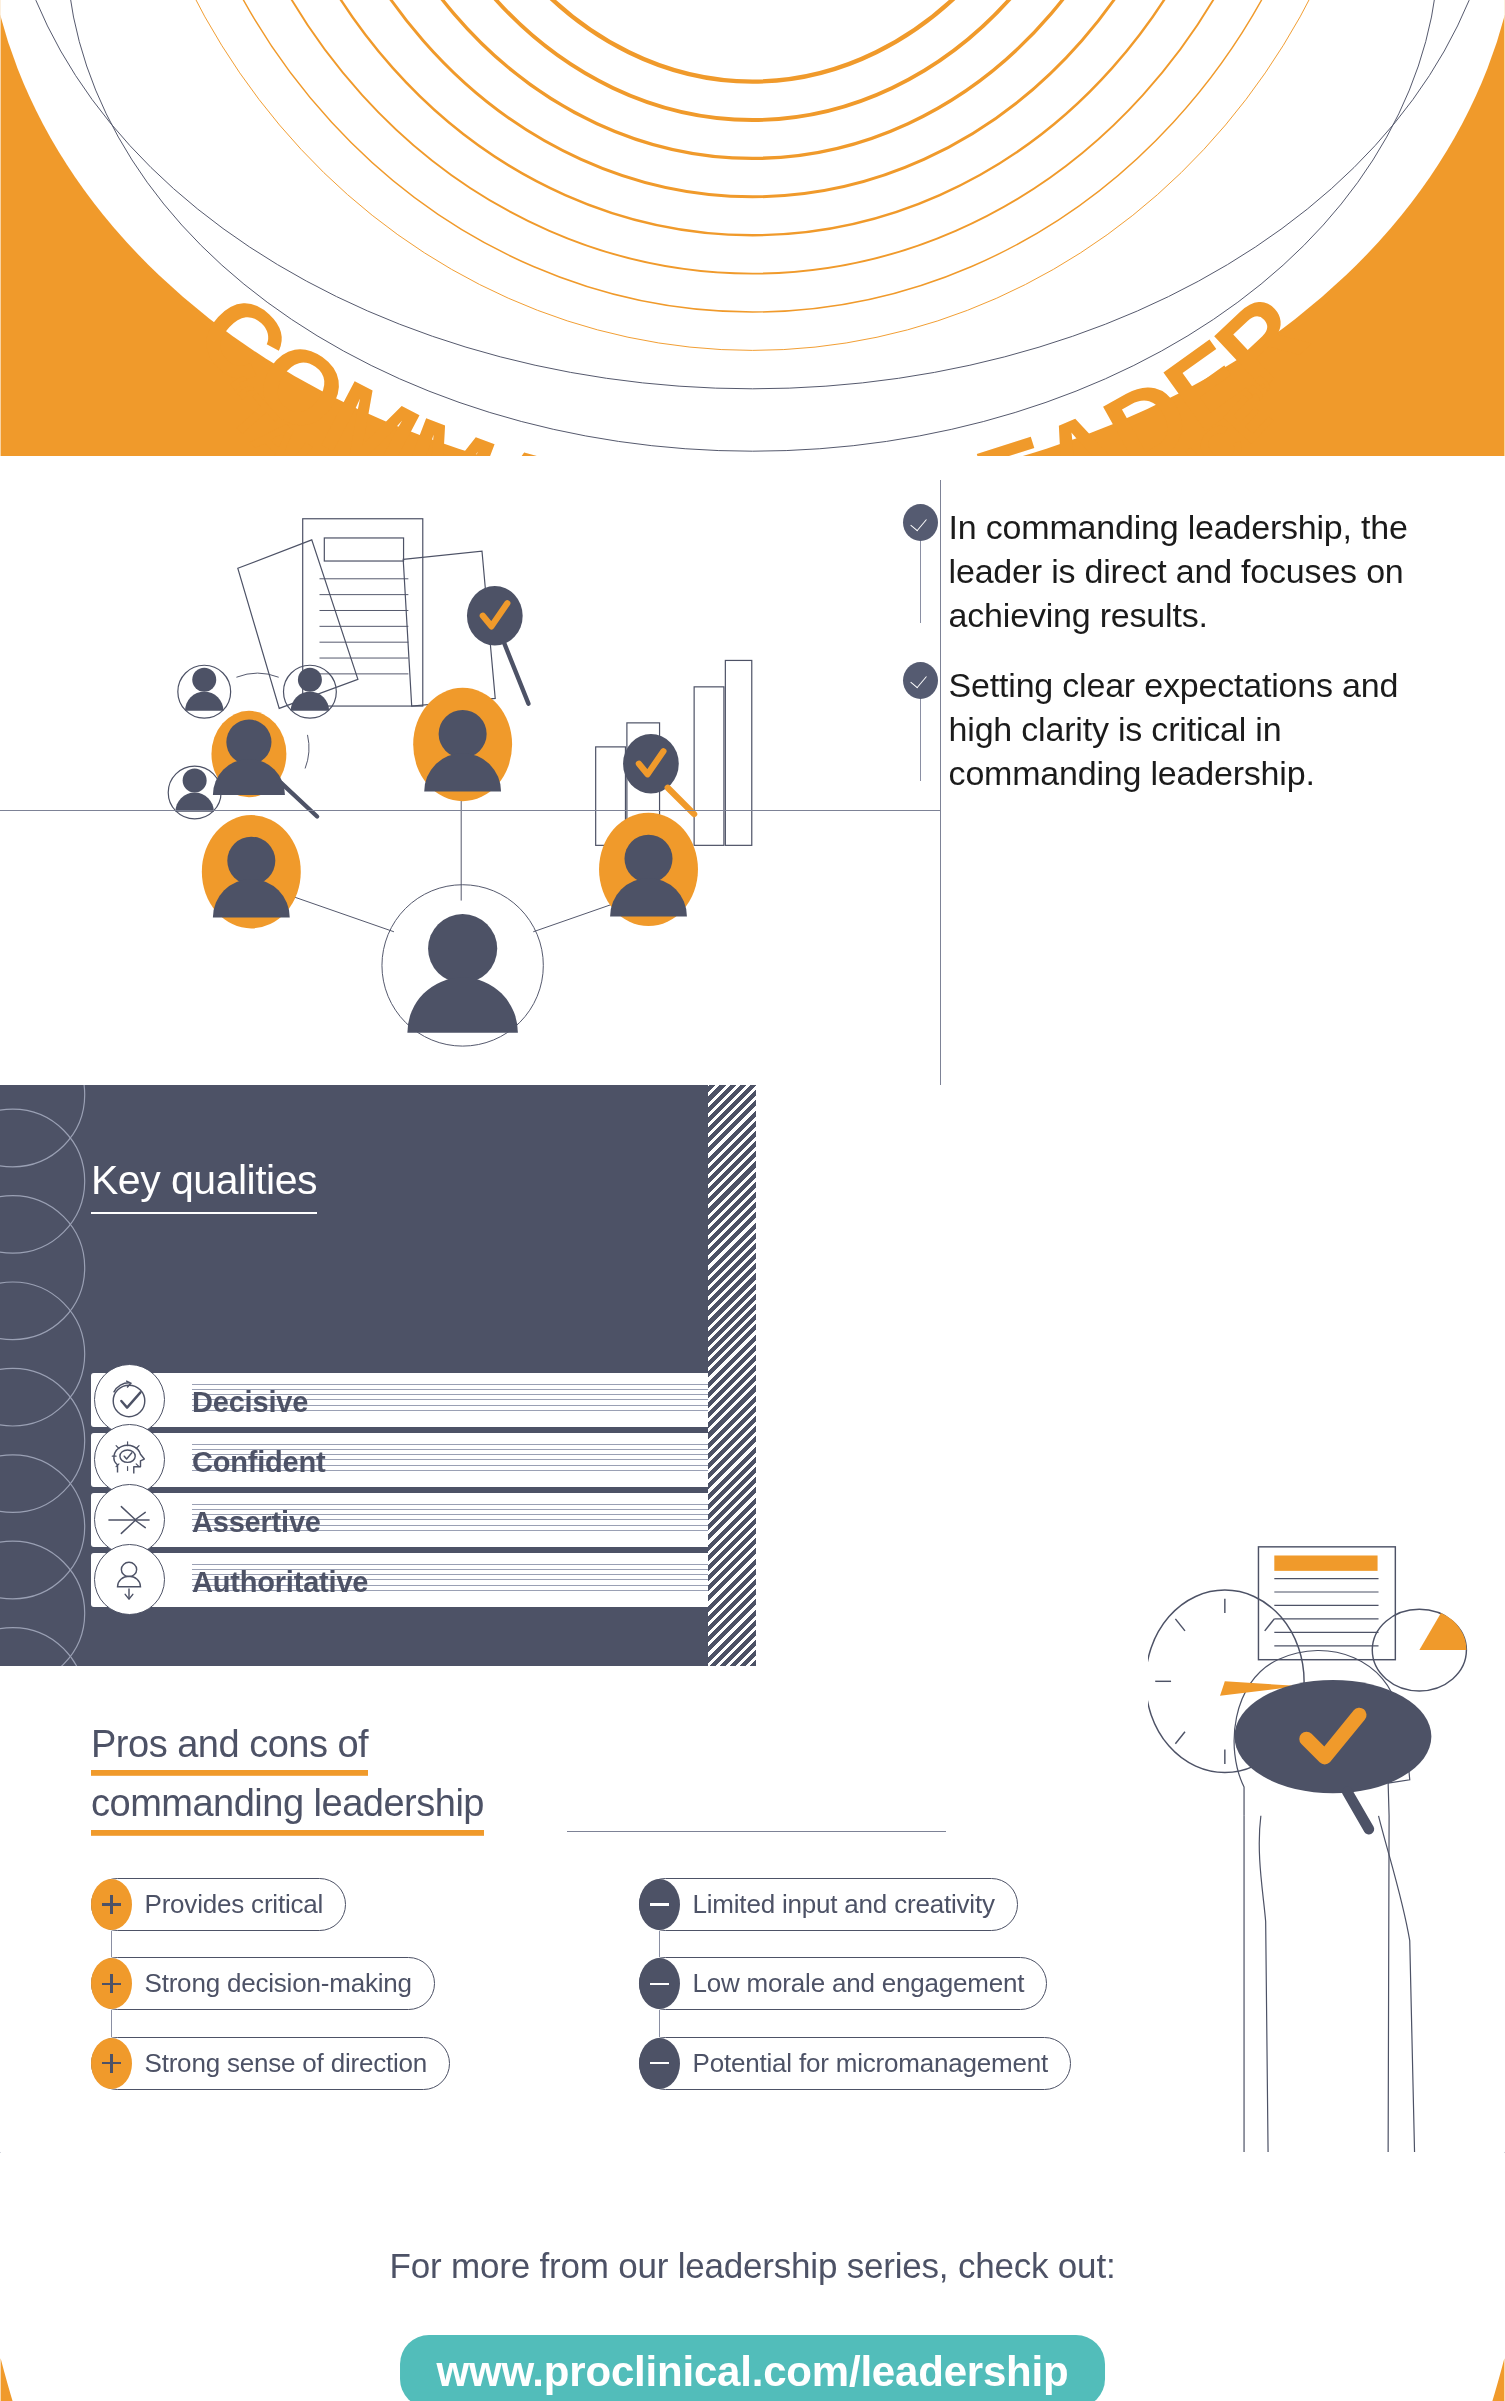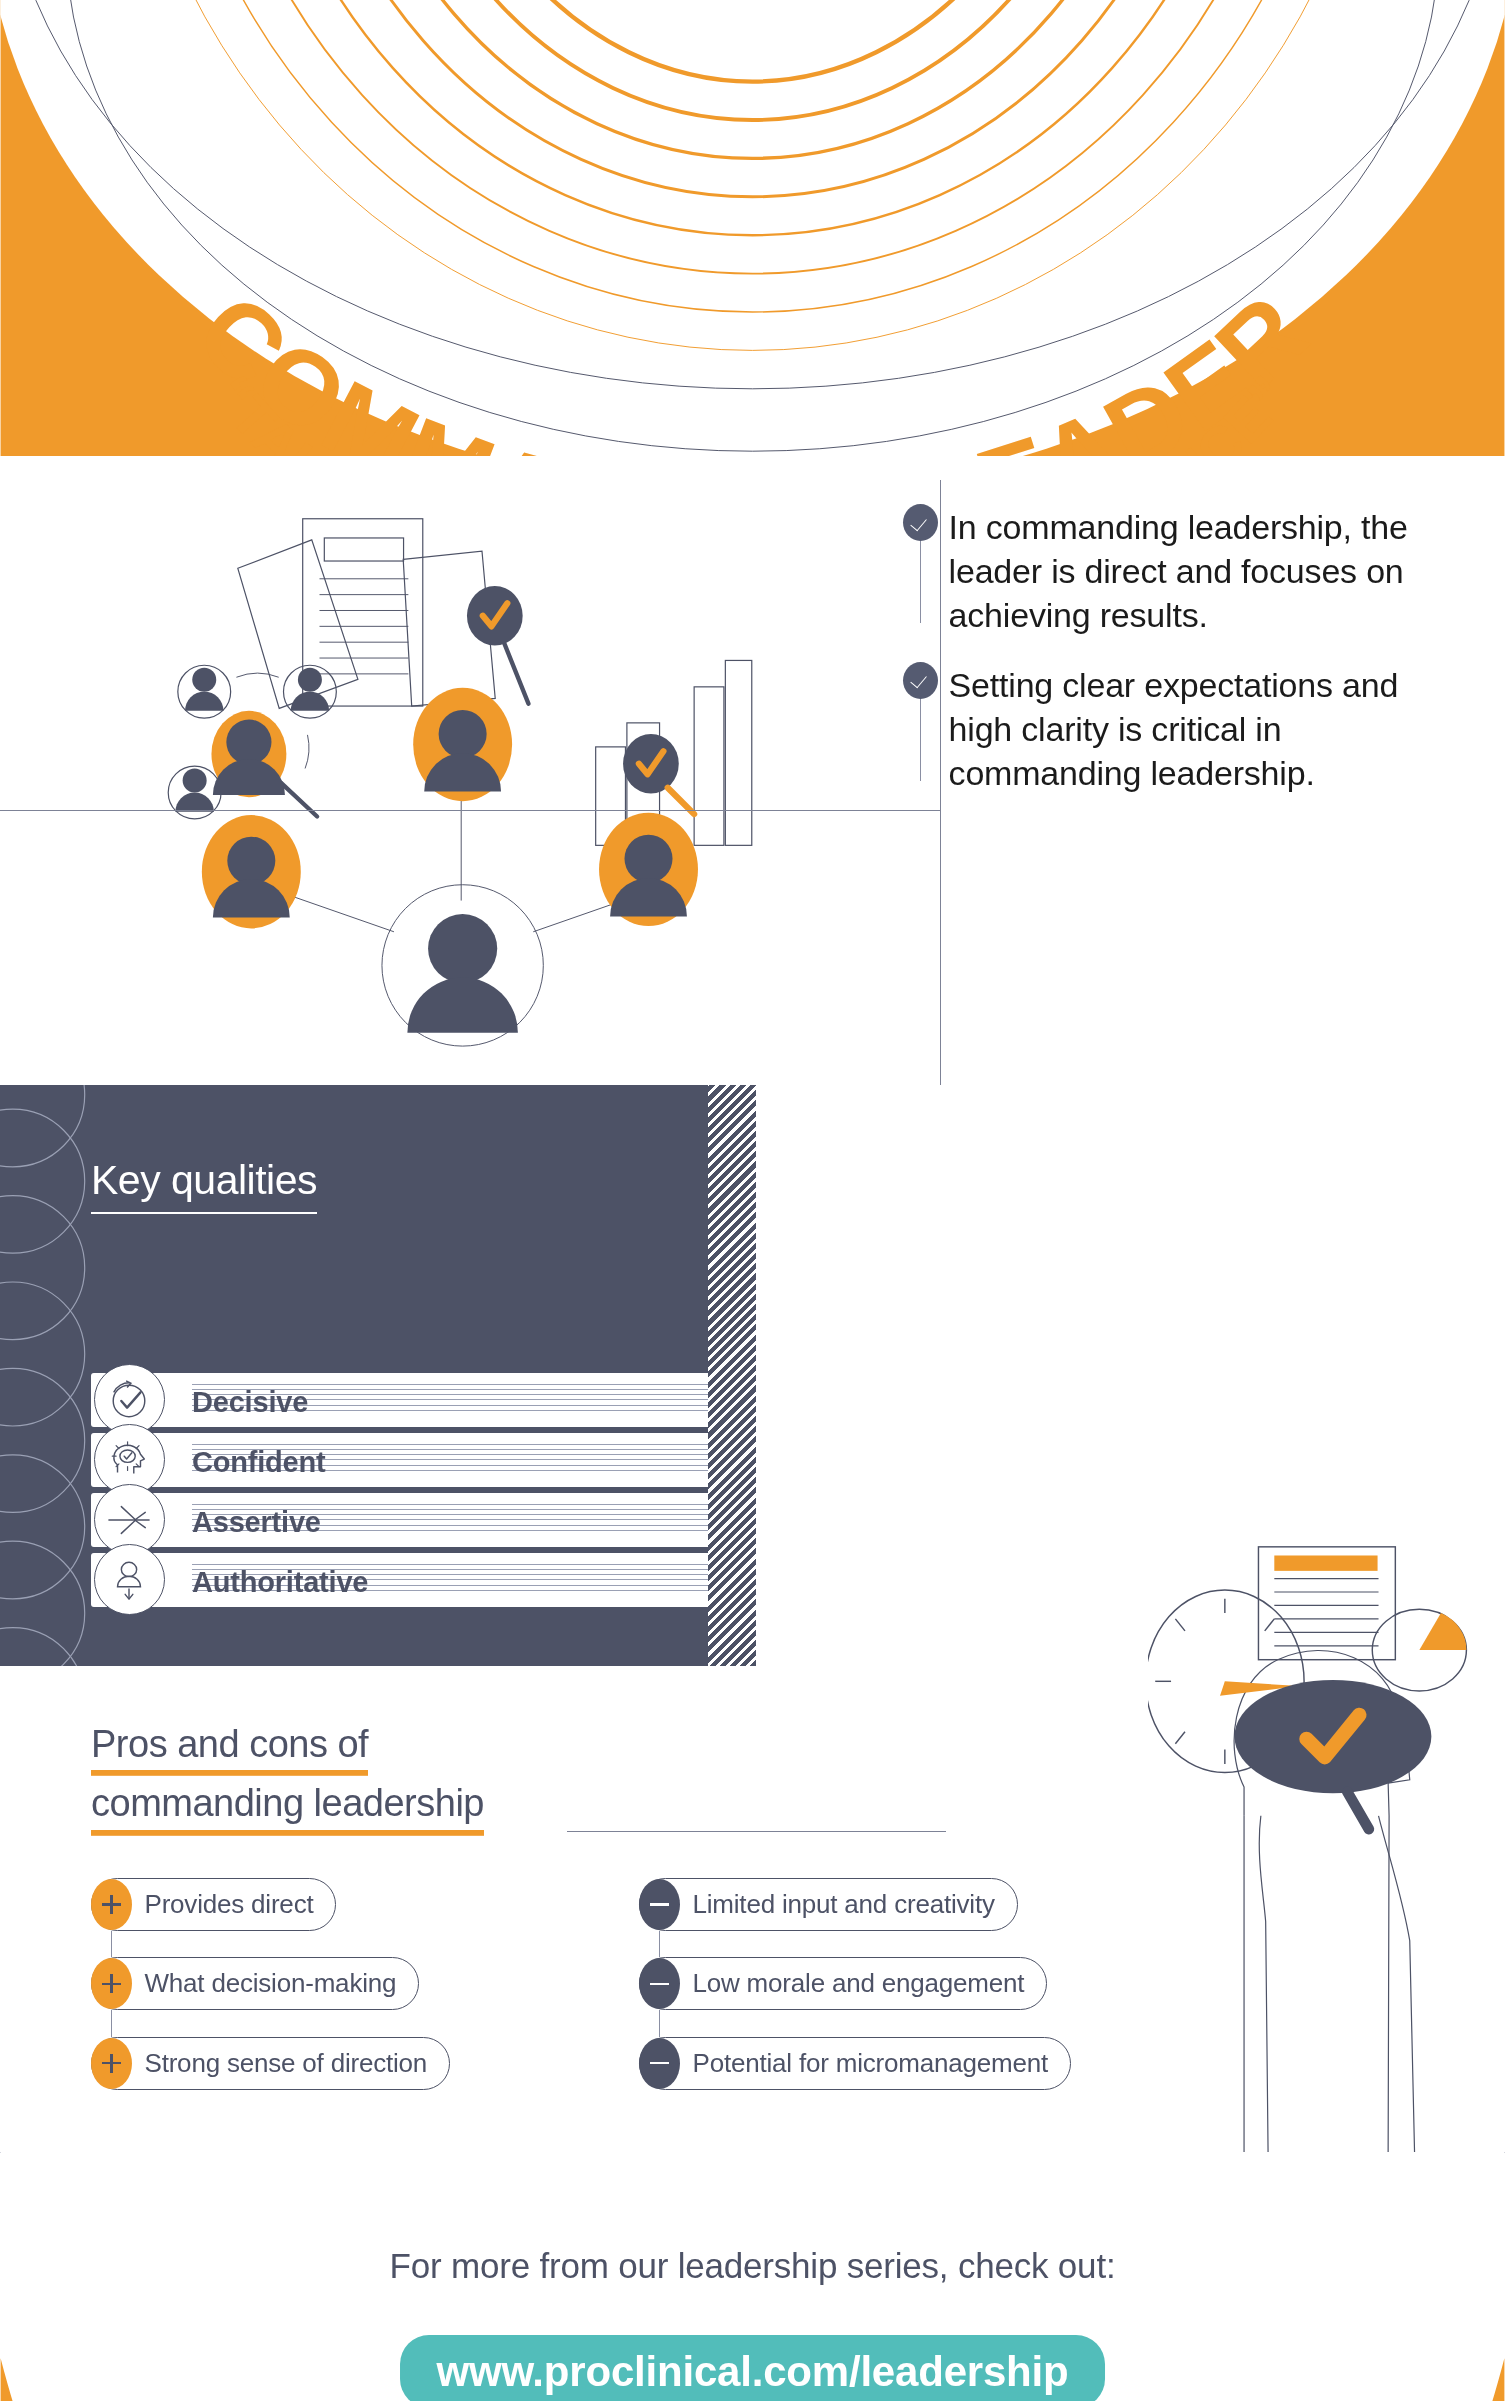--- a/index.html
+++ b/index.html
@@ -445,31 +445,31 @@
     </div>
     <div class="pc-rule"></div>
 
     <div class="pc-col left">
       <div class="pc-item">
         <div class="pc-pill">
           <div class="pc-badge plus">
             <span class="h"></span>
               <span class="v"></span>
           </div>
-          <div class="pc-label">Provides direct</div>
+          <div class="pc-label">Provides critical</div>
         </div>
         <div class="pc-stem"></div>
       </div><br>
       <div class="pc-item">
         <div class="pc-pill">
           <div class="pc-badge plus">
             <span class="h"></span>
               <span class="v"></span>
           </div>
-          <div class="pc-label">What decision-making</div>
+          <div class="pc-label">Strong decision-making</div>
         </div>
         <div class="pc-stem"></div>
       </div><br>
       <div class="pc-item">
         <div class="pc-pill">
           <div class="pc-badge plus">
             <span class="h"></span>
               <span class="v"></span>
           </div>
           <div class="pc-label">Strong sense of direction</div>

